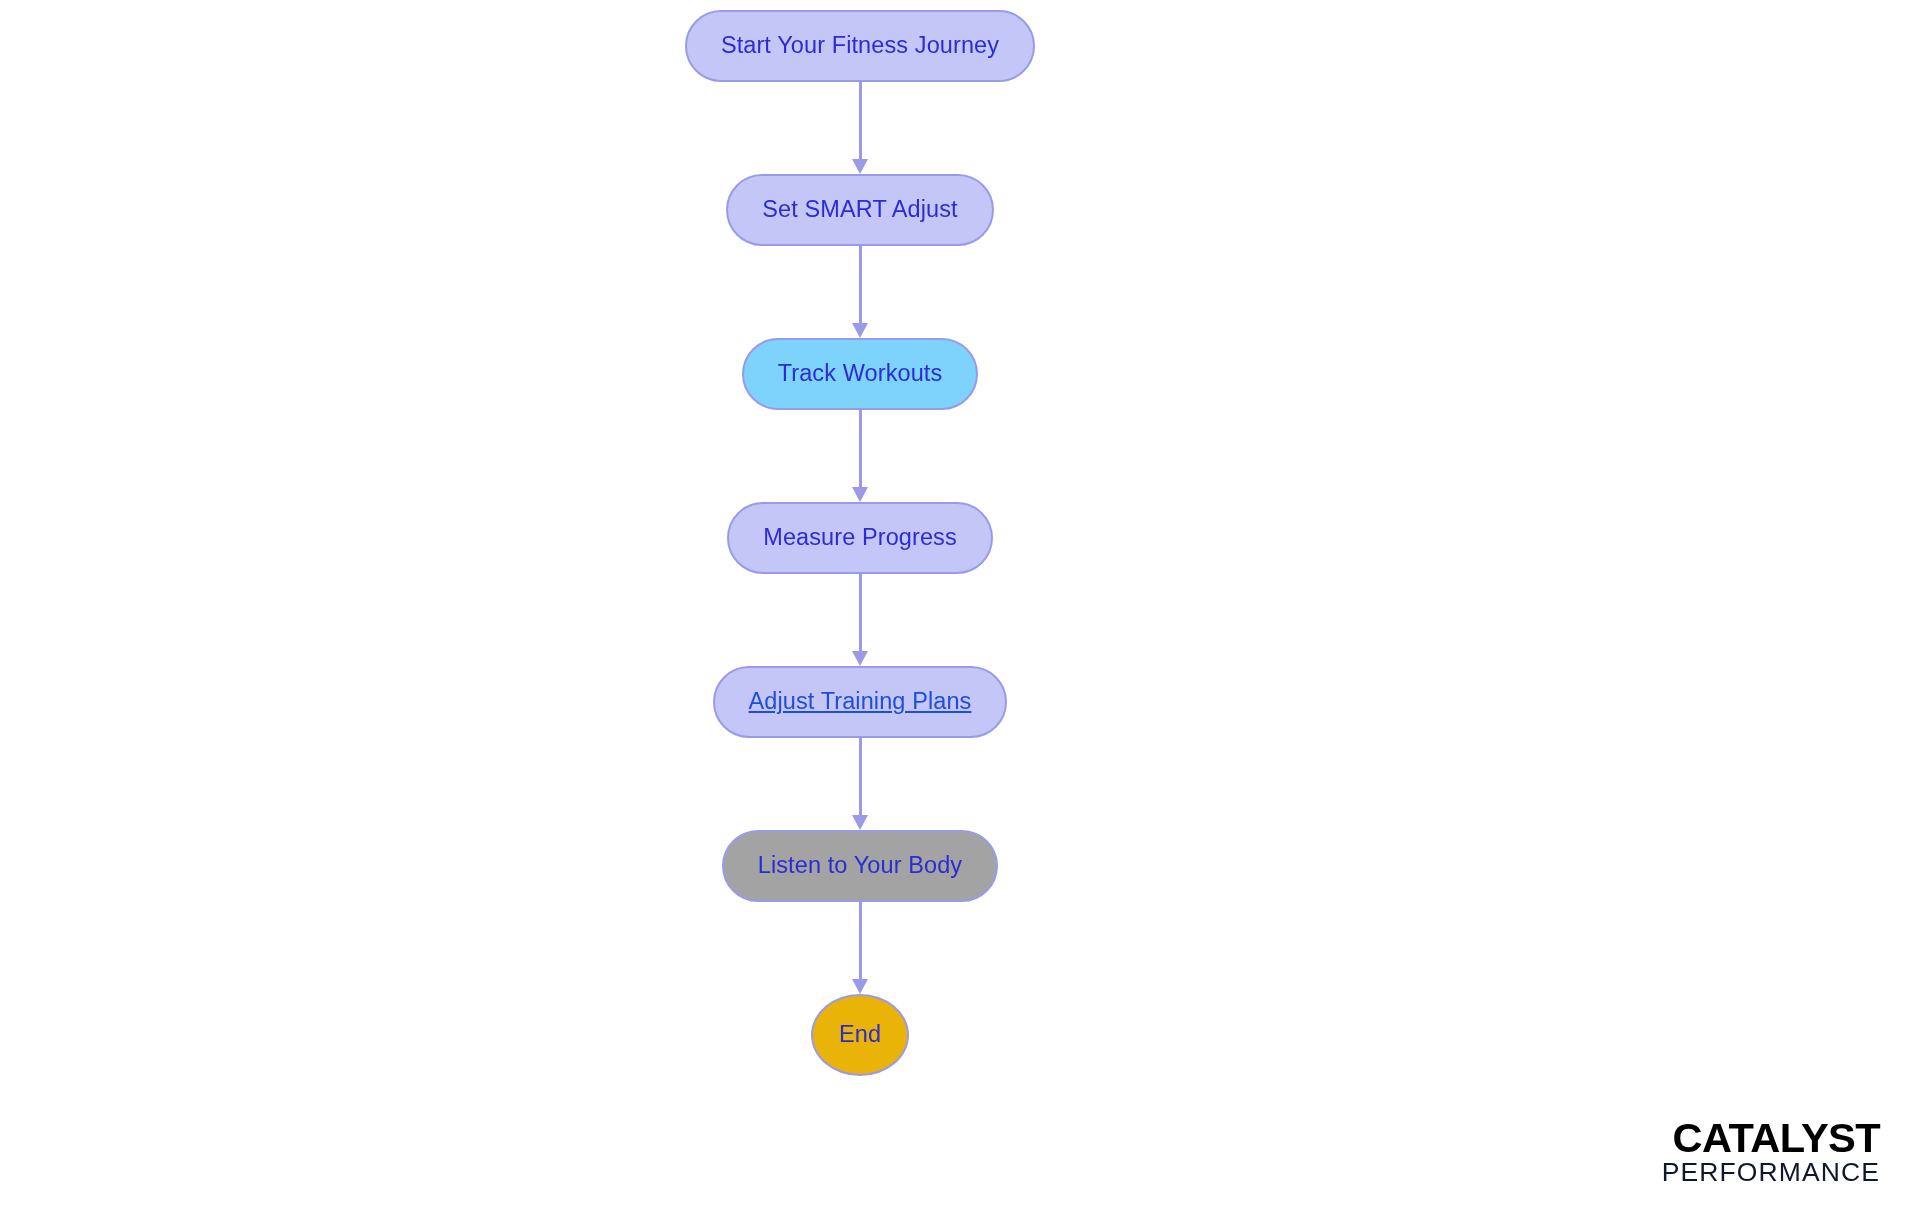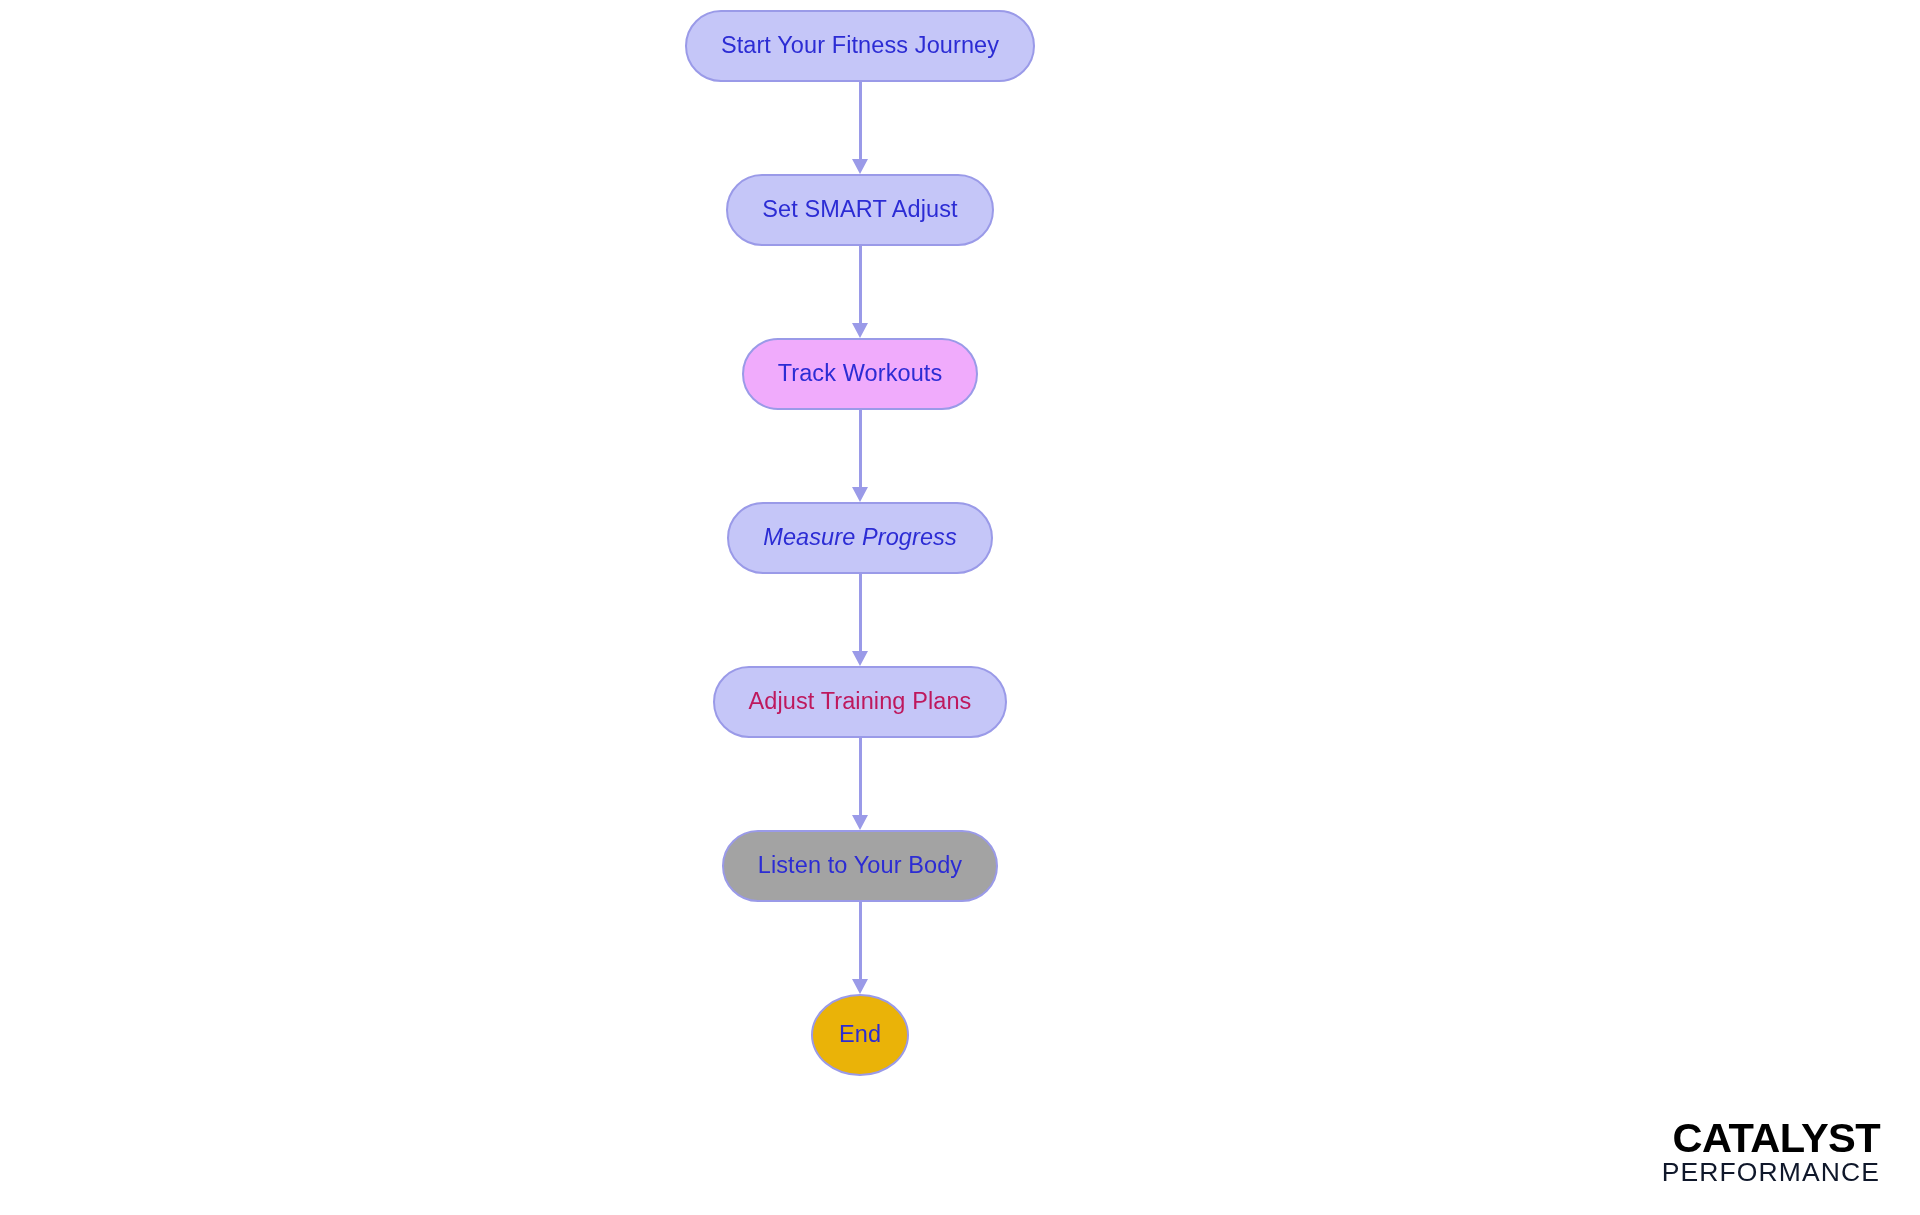--- a/index.html
+++ b/index.html
@@ -147,40 +147,40 @@
 
     <div class="node node-stadium" style="background: rgb(197, 198, 248); border-color: rgb(154, 154, 232);">
       <span class="node-label" style="color: rgb(44, 44, 212);">Set SMART Adjust</span>
     </div>
 
     <div class="connector conn-2">
       <div class="connector-line" style="background: rgb(154, 154, 232);"></div>
       <div class="connector-head" style="border-top-color: rgb(154, 154, 232);"></div>
     </div>
 
-    <div class="node node-stadium" style="background: #f0abfc; border-color: rgb(154, 154, 232);">
+    <div class="node node-stadium" style="background: #7dd3fc; border-color: rgb(154, 154, 232);">
       <span class="node-label" style="color: rgb(44, 44, 212);">Track Workouts</span>
     </div>
 
     <div class="connector conn-3">
       <div class="connector-line" style="background: rgb(154, 154, 232);"></div>
       <div class="connector-head" style="border-top-color: rgb(154, 154, 232);"></div>
     </div>
 
     <div class="node node-stadium" style="background: rgb(197, 198, 248); border-color: rgb(154, 154, 232);">
-      <span class="node-label" style="color: rgb(44, 44, 212); font-style: italic;">Measure Progress</span>
+      <span class="node-label" style="color: rgb(44, 44, 212);">Measure Progress</span>
     </div>
 
     <div class="connector conn-4">
       <div class="connector-line" style="background: rgb(154, 154, 232);"></div>
       <div class="connector-head" style="border-top-color: rgb(154, 154, 232);"></div>
     </div>
 
     <div class="node node-stadium" style="background: rgb(197, 198, 248); border-color: rgb(154, 154, 232);">
-      <span class="node-label" style="color: #be185d;">Adjust Training Plans</span>
+      <span class="node-label" style="color: #1d4ed8; text-decoration: underline;">Adjust Training Plans</span>
     </div>
 
     <div class="connector conn-5">
       <div class="connector-line" style="background: rgb(154, 154, 232);"></div>
       <div class="connector-head" style="border-top-color: rgb(154, 154, 232);"></div>
     </div>
 
     <div class="node node-stadium" style="background: #a3a3a3; border-color: rgb(154, 154, 232);">
       <span class="node-label" style="color: rgb(44, 44, 212);">Listen to Your Body</span>
     </div>

